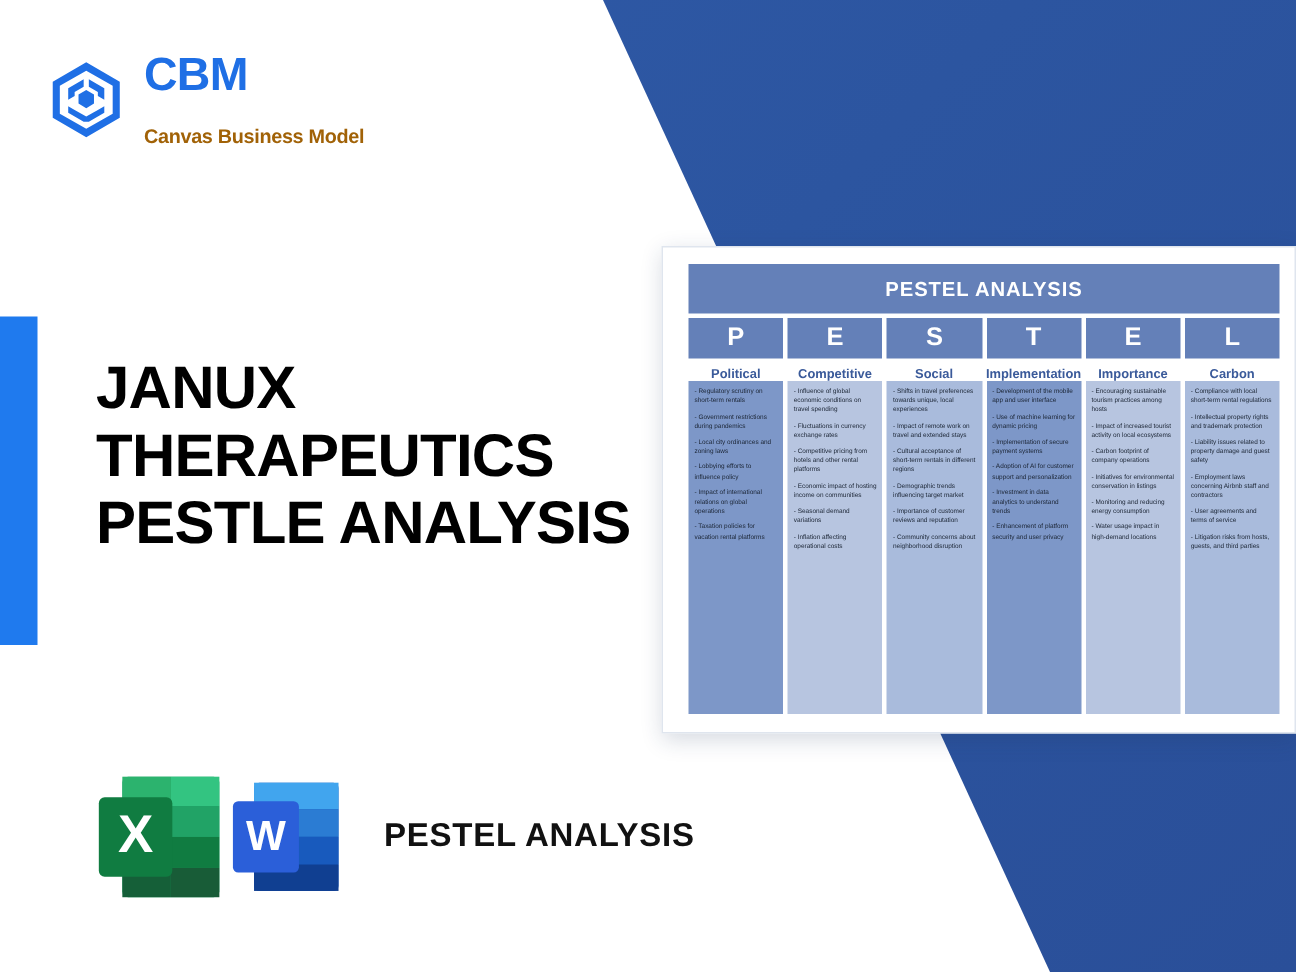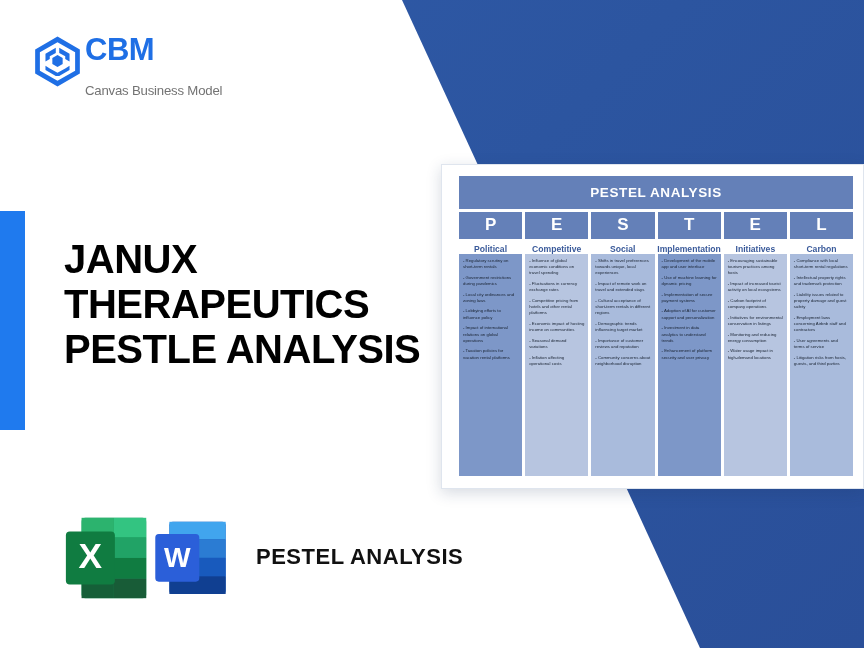--- a/index.html
+++ b/index.html
@@ -16,30 +16,30 @@
   .bg-diagonal {
     position:absolute; top:0; left:0; width:864px; height:648px;
     background:linear-gradient(135deg,#2f5aa8 0%,#2c55a0 45%,#2a4f99 100%);
     clip-path: polygon(402px 0px, 864px 0px, 864px 648px, 700px 648px);
     z-index:0;
   }
 
   
   .logo-wrap {
     position:absolute; left:30px; top:34px; z-index:5;
-    display:flex; 
+    display:flex; align-items:center; gap:11px;
   }
   .logo-mark { width:55px; height:55px; display:block; }
   .logo-text { display:flex; flex-direction:column; justify-content:center; }
   .logo-title {
     font-size:31px; font-weight:bold; color:#1f6fe5; letter-spacing:-0.5px;
     line-height:1.02;
   }
   .logo-sub {
-    font-size:13.2px; font-weight:normal; color:#737373; letter-spacing:-0.2px;
+    font-size:13.2px; font-weight:bold; color:#a16207; letter-spacing:-0.2px;
     line-height:1.1; margin-top:18px;
   }
 
   
   .accent-bar {
     position:absolute; left:0px; top:211px; width:25px; height:219px;
     background:#1f7aee; z-index:4;
   }
 
   
@@ -173,21 +173,21 @@
         <div class="letter-cell">T</div>
         <div class="letter-cell">E</div>
         <div class="letter-cell">L</div>
       </div>
 
       <div class="col-row names-row">
         <div class="name-cell">Political</div>
         <div class="name-cell">Competitive</div>
         <div class="name-cell">Social</div>
         <div class="name-cell">Implementation</div>
-        <div class="name-cell">Initiatives</div>
+        <div class="name-cell">Importance</div>
         <div class="name-cell">Carbon</div>
       </div>
 
       <div class="body-row" id="body-row">
           <div class="body-cell tone-a">
             <div class="bullet">- Regulatory scrutiny on short-term rentals</div>
             <div class="bullet">- Government restrictions during pandemics</div>
             <div class="bullet">- Local city ordinances and zoning laws</div>
             <div class="bullet">- Lobbying efforts to influence policy</div>
             <div class="bullet">- Impact of international relations on global operations</div>

